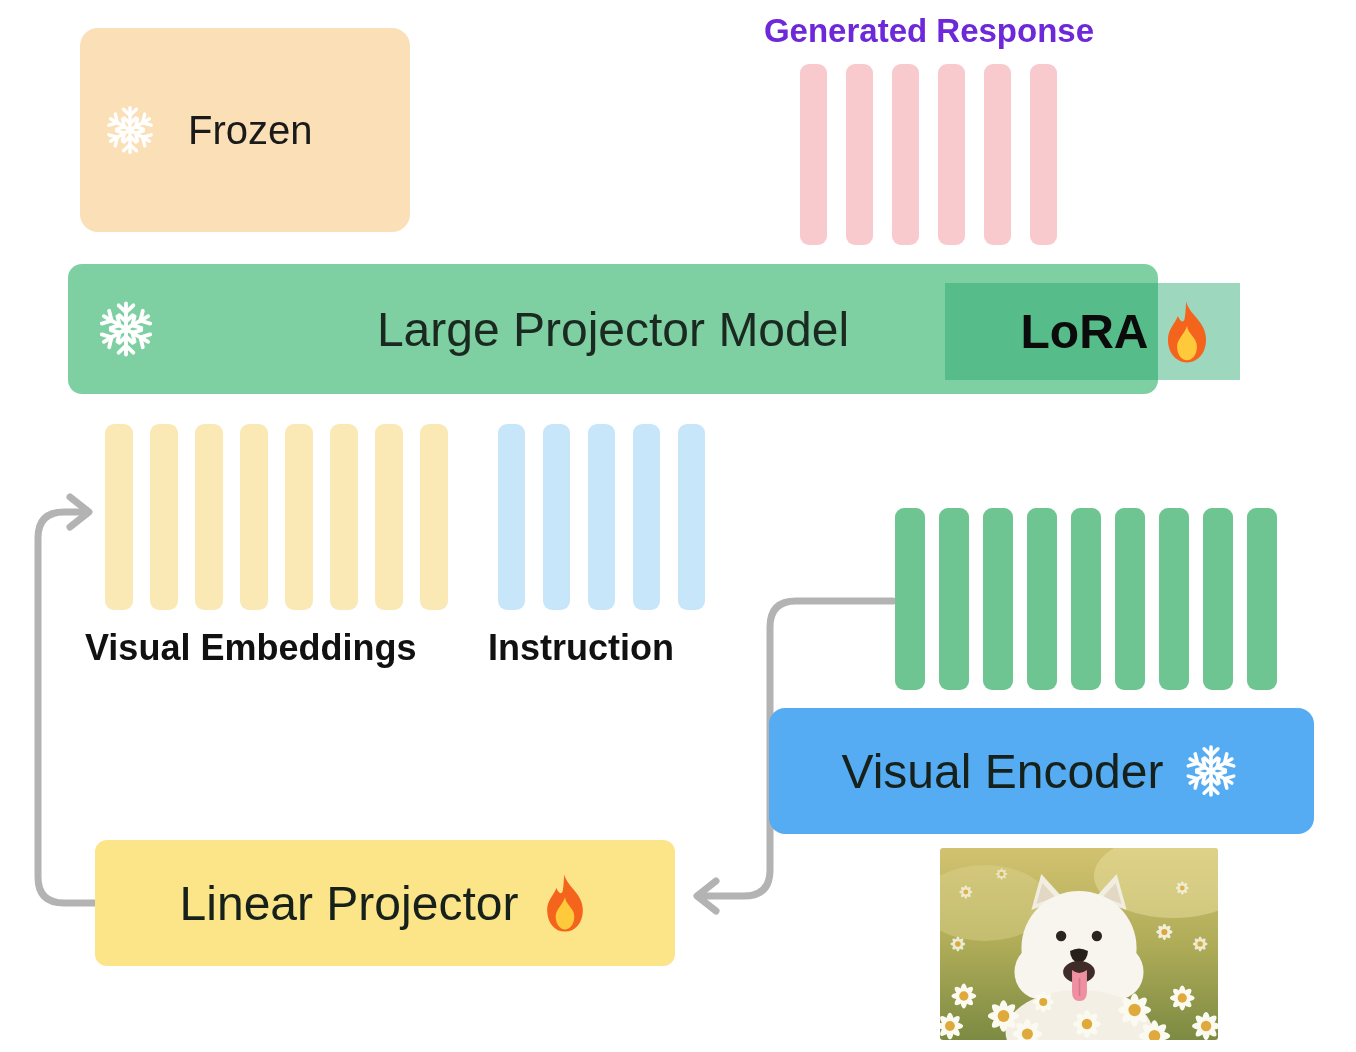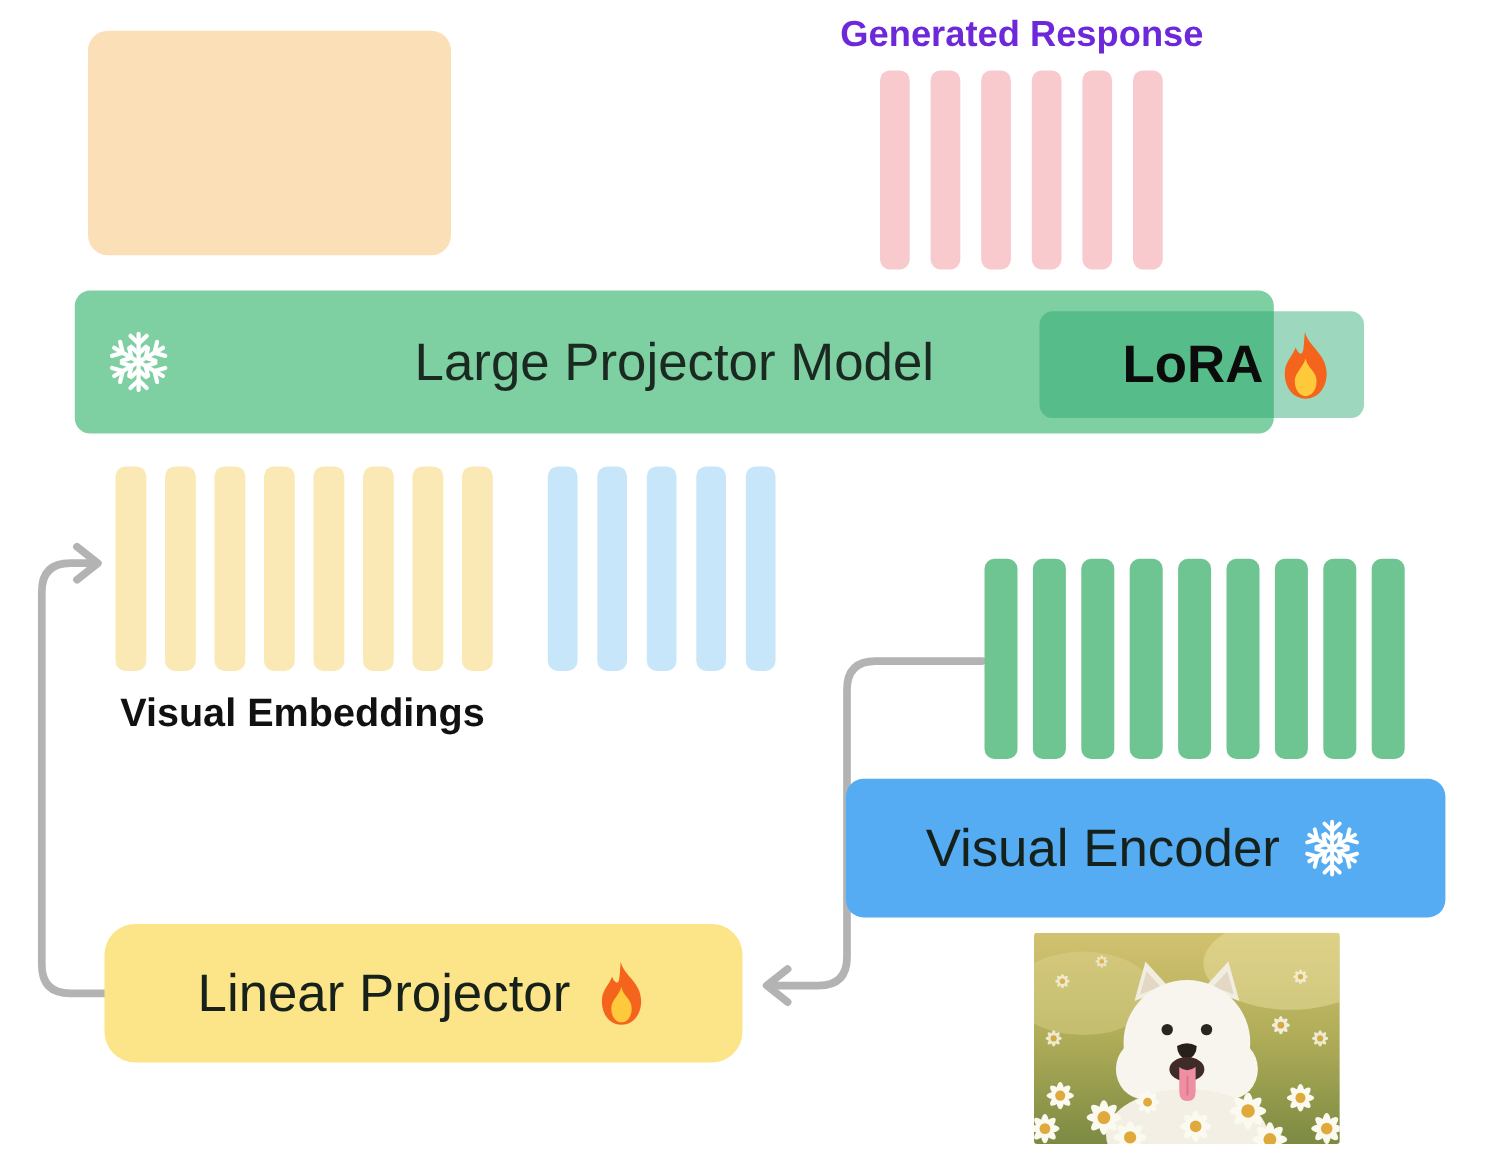--- a/index.html
+++ b/index.html
@@ -38,56 +38,56 @@
   .token { border-radius: 9px; flex: 0 0 auto; }
   .response-tokens { left: 800px; top: 64px; gap: 19px; }
   .response-tokens .token { width: 27px; height: 181px; background: #F8C9CD; }
   .embedding-tokens { left: 105px; top: 424px; gap: 17px; }
   .embedding-tokens .token { width: 28px; height: 186px; background: #FAE9B5; }
   .instruction-tokens { left: 498px; top: 424px; gap: 18px; }
   .instruction-tokens .token { width: 27px; height: 186px; background: #C8E6F9; }
   .encoder-tokens { left: 895px; top: 508px; gap: 14px; }
   .encoder-tokens .token { width: 30px; height: 182px; background: #6EC592; }
 
-  .bar-label { position: absolute; font-size: 36px; font-weight: 700; color: #111; text-align: center; }
+  .bar-label { position: absolute; font-size: 36px; font-weight: 700; color: #111; text-align: left; }
   .ve-label { left: 85px; top: 627px; width: 380px; }
   .in-label { left: 488px; top: 627px; width: 230px; }
 
   
   .llm-box {
     position: absolute; left: 68px; top: 264px; width: 1090px; height: 130px;
     background: #7ECFA2; border-radius: 14px;
   }
   .sf-llm { position: absolute; left: 26px; top: 33px; width: 64px; height: 64px; }
   .llm-label {
     position: absolute; inset: 0; display: flex; align-items: center; justify-content: center;
     font-size: 48px; color: #1b2a21;
   }
   .lora-box {
     position: absolute; left: 877px; top: 19px; width: 295px; height: 97px;
-    background: rgba(38, 166, 109, 0.45); border-radius: 12px;
+    background: rgba(38, 166, 109, 0.45); border-radius: 0;
     display: flex; align-items: center; justify-content: center; gap: 12px;
     padding-left: 50px;
   }
   .lora-label { font-size: 48px; font-weight: 700; color: #0b0b0b; }
   .flame-lora { width: 54px; height: 64px; }
 
   
   .encoder-box {
     position: absolute; left: 769px; top: 708px; width: 545px; height: 126px;
     background: #55ACF2; border-radius: 16px;
     display: flex; align-items: center; justify-content: center; gap: 18px;
   }
   .box-label { font-size: 48px; color: #16211c; }
   .sf-encoder { width: 60px; height: 60px; }
 
   
   .projector-box {
     position: absolute; left: 95px; top: 840px; width: 580px; height: 126px;
-    background: #FCE488; border-radius: 28px;
+    background: #FCE488; border-radius: 12px;
     display: flex; align-items: center; justify-content: center; gap: 22px;
   }
   .flame-projector { width: 50px; height: 60px; }
 
   
   .dog { position: absolute; left: 940px; top: 848px; width: 278px; height: 192px; border-radius: 3px; display: block; }
 </style>
 </head>
 <body>
 
@@ -118,20 +118,26 @@
   <svg class="arrows" viewBox="0 0 1356 1052">
     <g stroke="#B3B3B3" stroke-width="7" fill="none" stroke-linecap="round" stroke-linejoin="round">
       <path d="M 100 903 L 64 903 Q 38 903 38 877 L 38 538 Q 38 512 64 512 L 82 512"></path>
       <path d="M 70 497 L 89 512 L 70 527"></path>
       <path d="M 893 601 L 796 601 Q 770 601 770 627 L 770 870 Q 770 896 744 896 L 704 896"></path>
       <path d="M 716 881 L 697 896 L 716 911"></path>
     </g>
   </svg>
 
   <div class="legend">
+    <div class="legend-row">
+      <svg class="sf sf-legend" viewBox="-20 -20 40 40">
+          <use href="#snowflake-shape"></use>
+        </svg>
+      <span class="legend-label">Frozen</span>
+    </div>
   </div>
 
   <div class="gen-label">Generated Response</div>
   <div class="tokens response-tokens">
       <div class="token"></div>
       <div class="token"></div>
       <div class="token"></div>
       <div class="token"></div>
       <div class="token"></div>
       <div class="token"></div>
@@ -161,20 +167,21 @@
       <div class="token"></div>
     </div>
   <div class="tokens instruction-tokens">
       <div class="token"></div>
       <div class="token"></div>
       <div class="token"></div>
       <div class="token"></div>
       <div class="token"></div>
     </div>
   <div class="bar-label ve-label">Visual Embeddings</div>
+  <div class="bar-label in-label">Instruction</div>
 
   <div class="tokens encoder-tokens">
       <div class="token"></div>
       <div class="token"></div>
       <div class="token"></div>
       <div class="token"></div>
       <div class="token"></div>
       <div class="token"></div>
       <div class="token"></div>
       <div class="token"></div>

